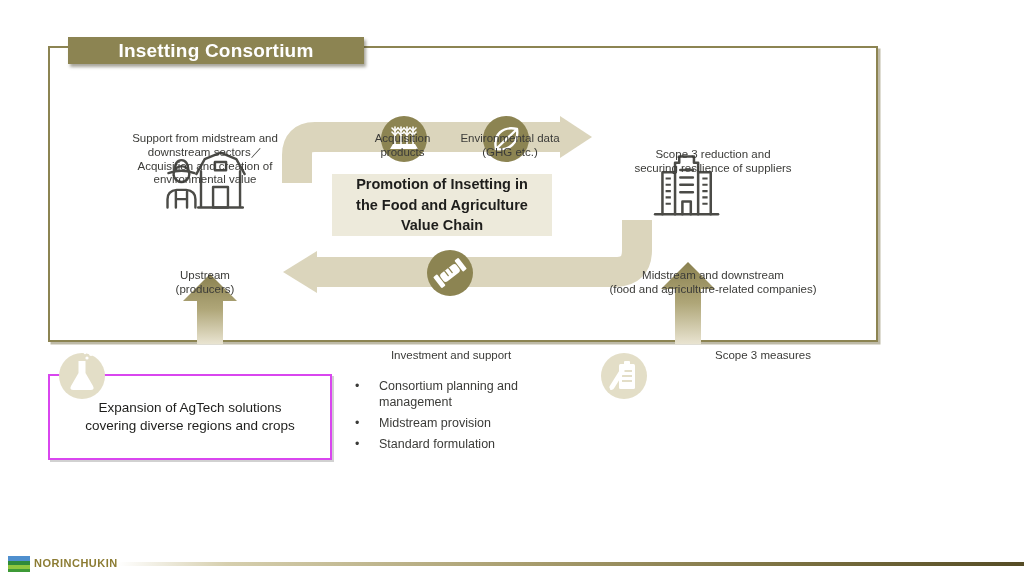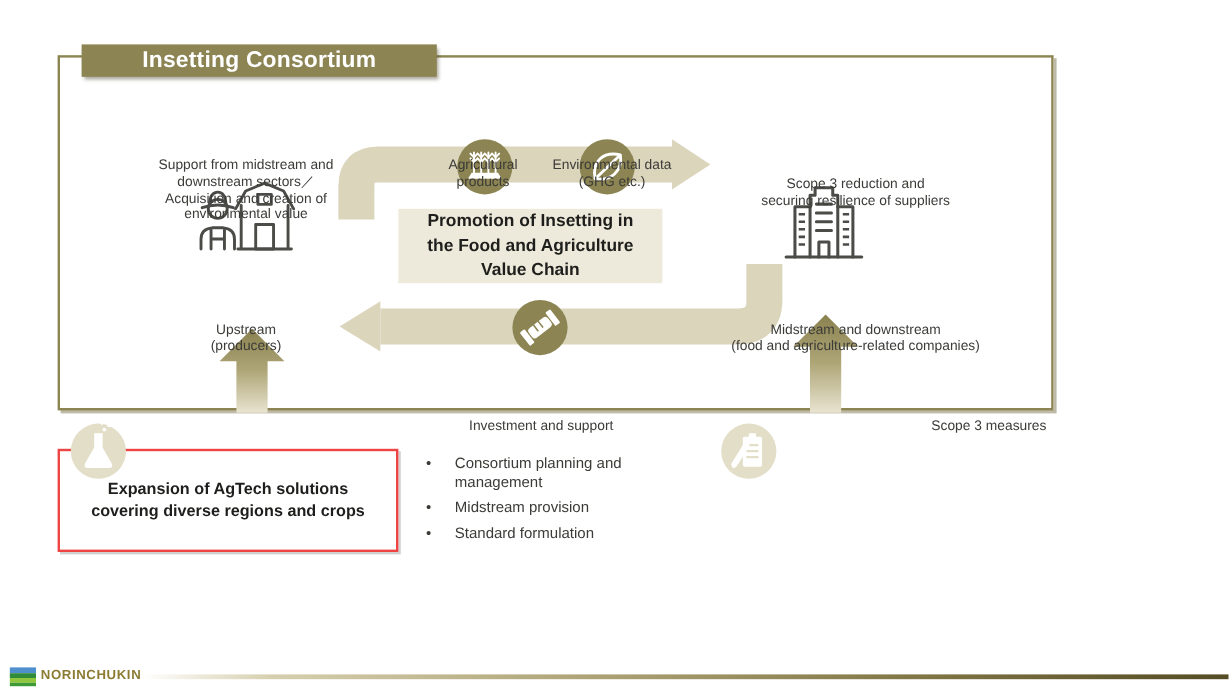--- a/index.html
+++ b/index.html
@@ -17,23 +17,23 @@
   #main-box{
     left:48px;top:46px;width:826px;height:292px;border:2px solid #8C8452;
     box-shadow:2.5px 2.5px 0 rgba(110,103,60,0.45);z-index:1;background:transparent;
   }
   #promo-box{
     left:332px;top:174px;width:220px;height:62px;background:#EDEADB;z-index:4;
     display:flex;justify-content:center;text-align:center;
     font-size:14.5px;font-weight:bold;color:#1e1e1c;line-height:1.42;white-space:pre-line;
   }
   .frame-box{
-    position:absolute;border:2px solid #ef4444;background:#ffffff;z-index:2;
+    position:absolute;border:2px solid #d946ef;background:#ffffff;z-index:2;
     box-shadow:2px 2px 0 rgba(0,0,0,0.18);display:flex;align-items:center;
-    font-size:13.5px;font-weight:bold;color:#1e1e1c;line-height:1.3;white-space:pre-line;
+    font-size:13.5px;font-weight:normal;color:#1e1e1c;line-height:1.3;white-space:pre-line;
   }
   #agtech-box{left:48px;top:374px;width:280px;height:82px;justify-content:center;text-align:center;}
   #standards-box{left:584px;top:374px;width:274px;height:82px;justify-content:flex-start;padding-left:19px;text-align:left;box-sizing:border-box;}
   #bullet-list{left:355px;top:378px;width:220px;z-index:4;list-style:none;margin:0;padding:0;position:absolute;}
   #bullet-list li{display:flex;margin-bottom:5px;font-size:12.5px;color:#3b3b38;line-height:1.28;}
   #bullet-list .dot{width:24px;flex:0 0 24px;text-align:left;color:#3b3b38;}
   #bullet-list .txt{width:176px;}
   #overlay{position:absolute;left:0;top:0;z-index:3;pointer-events:none;}
   #footer-brand{left:34px;top:557px;font-size:11px;font-weight:bold;color:#8C7C33;letter-spacing:0.5px;z-index:5;}
   #footer-line{
@@ -50,32 +50,32 @@
   <div id="title-bar" class="abs">
     <span>Insetting Consortium</span>
   </div>
 
   <div id="main-box" class="abs"></div>
 
   <div class="t" style="left:105px;top:84px;width:200px;">Support from midstream and
 downstream sectors／
 Acquisition and creation of
 environmental value</div>
-  <div class="t" style="left:355px;top:84px;width:95px;">Agricultural
+  <div class="t" style="left:355px;top:84px;width:95px;">Acquisition
 products</div>
   <div class="t" style="left:450px;top:84px;width:120px;">Environmental data
 (GHG etc.)</div>
   <div class="t" style="left:598px;top:100px;width:230px;">Scope 3 reduction and
 securing resilience of suppliers</div>
   <div class="t" style="left:150px;top:221px;width:110px;">Upstream
 (producers)</div>
   <div class="t" style="left:568px;top:221px;width:290px;">Midstream and downstream
 (food and agriculture-related companies)</div>
   <div class="t" style="left:380px;top:301px;width:142px;">Investment and support</div>
-  <div class="t" style="left:752px;top:301px;width:120px;text-align:right;">Scope 3 measures</div>
+  <div class="t" style="left:703px;top:301px;width:120px;text-align:center;">Scope 3 measures</div>
 
   <div id="promo-box" class="abs">
     <span>Promotion of Insetting in
 the Food and Agriculture
 Value Chain</span>
   </div>
 
   <div id="agtech-box" class="frame-box">
     <span>Expansion of AgTech solutions
 covering diverse regions and crops</span>

